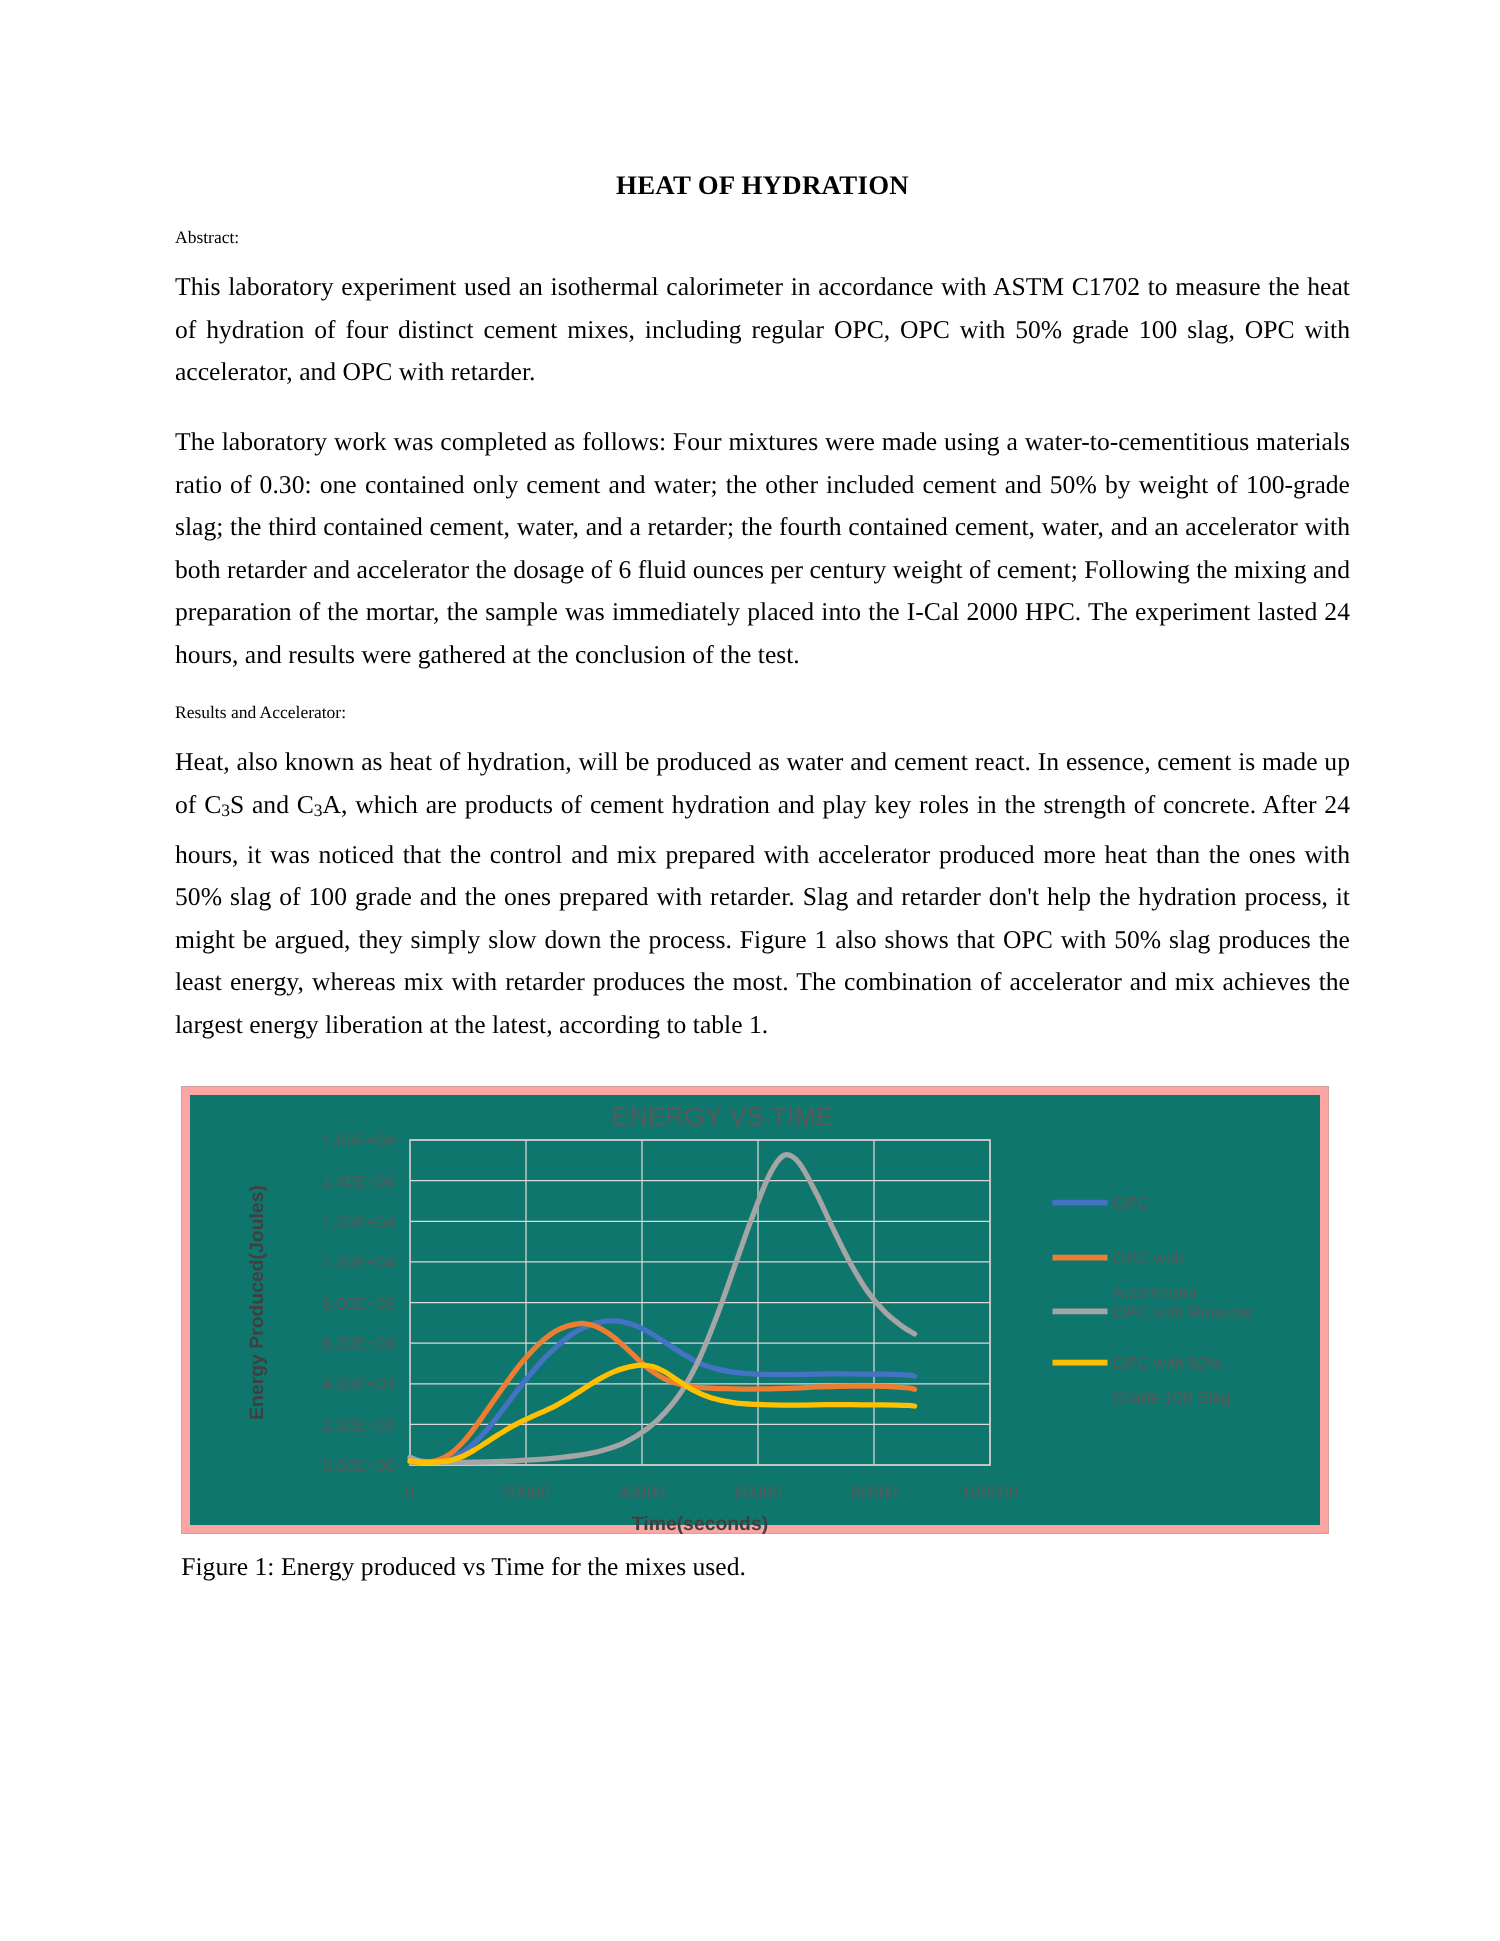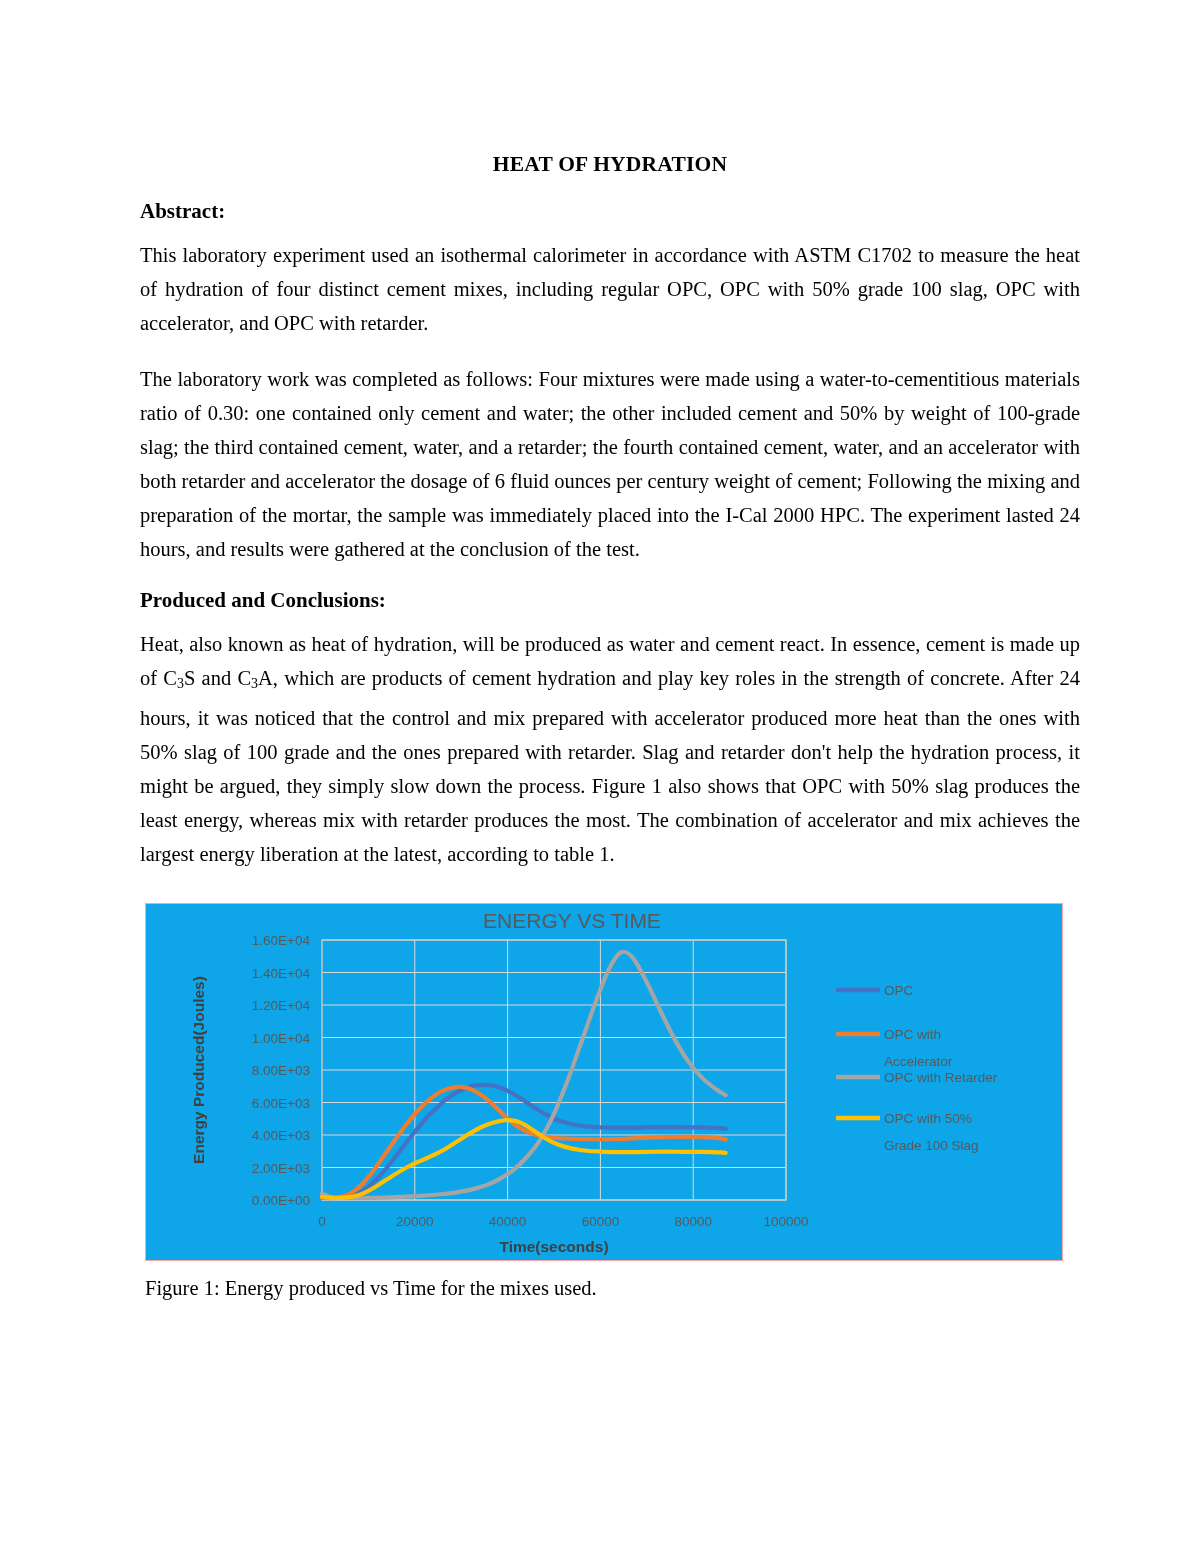--- a/index.html
+++ b/index.html
@@ -6,56 +6,56 @@
   body {
     width:1200px; height:1553px;
     background:#ffffff;
     font-family:"Liberation Serif", serif;
     color:#000000;
     position:relative;
     overflow:hidden;
   }
   .page {
     position:absolute;
-    left:0; top:16px;
+    left:0; top:0;
     width:1200px; height:1172px;
     box-sizing:border-box;
     padding:136px 120px 0 140px;
   }
   .doc-title {
     text-align:center;
     font-weight:bold;
     font-size:21.5px;
     letter-spacing:0.2px;
     margin:0 0 22px 0;
   }
   .section-head {
-    font-weight:bold;
-    font-size:21px;
+    font-weight:normal;
+    font-size:14px;
     margin:0 0 14px 0;
   }
   p.body-text {
     font-size:20.5px;
     line-height:34px;
     text-align:justify;
     margin:0 0 22px 0;
     text-justify:inter-word;
   }
   p.body-text.last { margin-bottom:26px; }
   sub { font-size:0.68em; vertical-align:-0.22em; }
 
   
   .figure-wrap {
     margin-top:32px;
     width:920px;
     margin-left:5px;
   }
   .chart-box {
-    border:1px solid #fca5a5;
-    background:#0ea5e9;
+    border:7px solid #fca5a5;
+    background:#0f766e;
     width:918px;
     height:358px;
     box-sizing:border-box;
     position:relative;
   }
   .chart-svg { display:block; }
   .caption {
     font-weight:normal;
     font-size:20.5px;
     margin-top:16px;
@@ -71,21 +71,21 @@
 
 <div class="page">
 
   <h1 class="doc-title">HEAT OF HYDRATION</h1>
 
   <h2 class="section-head">Abstract:</h2>
   <p class="body-text">This laboratory experiment used an isothermal calorimeter in accordance with ASTM C1702 to measure the heat of hydration of four distinct cement mixes, including regular OPC, OPC with 50% grade 100 slag, OPC with accelerator, and OPC with retarder.</p>
 
   <p class="body-text">The laboratory work was completed as follows: Four mixtures were made using a water-to-cementitious materials ratio of 0.30: one contained only cement and water; the other included cement and 50% by weight of 100-grade slag; the third contained cement, water, and a retarder; the fourth contained cement, water, and an accelerator with both retarder and accelerator the dosage of 6 fluid ounces per century weight of cement; Following the mixing and preparation of the mortar, the sample was immediately placed into the I-Cal 2000 HPC. The experiment lasted 24 hours, and results were gathered at the conclusion of the test.</p>
 
-  <h2 class="section-head">Produced and Conclusions:</h2>
+  <h2 class="section-head">Results and Accelerator:</h2>
   <p class="body-text last"><span>Heat, also known as heat of hydration, will be produced as water and cement react. In essence, cement is made up of C</span><sub>3</sub><span>S and C</span><sub>3</sub><span>A, which are products of cement hydration and play key roles in the strength of concrete. After 24 hours, it was noticed that the control and mix prepared with accelerator produced more heat than the ones with 50% slag of 100 grade and the ones prepared with retarder. Slag and retarder don't help the hydration process, it might be argued, they simply slow down the process. Figure 1 also shows that OPC with 50% slag produces the least energy, whereas mix with retarder produces the most. The combination of accelerator and mix achieves the largest energy liberation at the latest, according to table 1.</span></p>
 
   <div class="figure-wrap">
     <div class="chart-box">
       <svg class="chart-svg" id="chart-svg" width="916" height="356" viewBox="0 0 916 356">
           <text x="426" y="24" text-anchor="middle" class="chart-title">ENERGY VS TIME</text>
           <line x1="176" y1="296" x2="640" y2="296" stroke="#d9d9d9" stroke-width="1"></line>
           <text x="164" y="301" text-anchor="end" class="tick-label">0.00E+00</text>
           <line x1="176" y1="263.5" x2="640" y2="263.5" stroke="#d9d9d9" stroke-width="1"></line>
           <text x="164" y="268.5" text-anchor="end" class="tick-label">2.00E+03</text>

